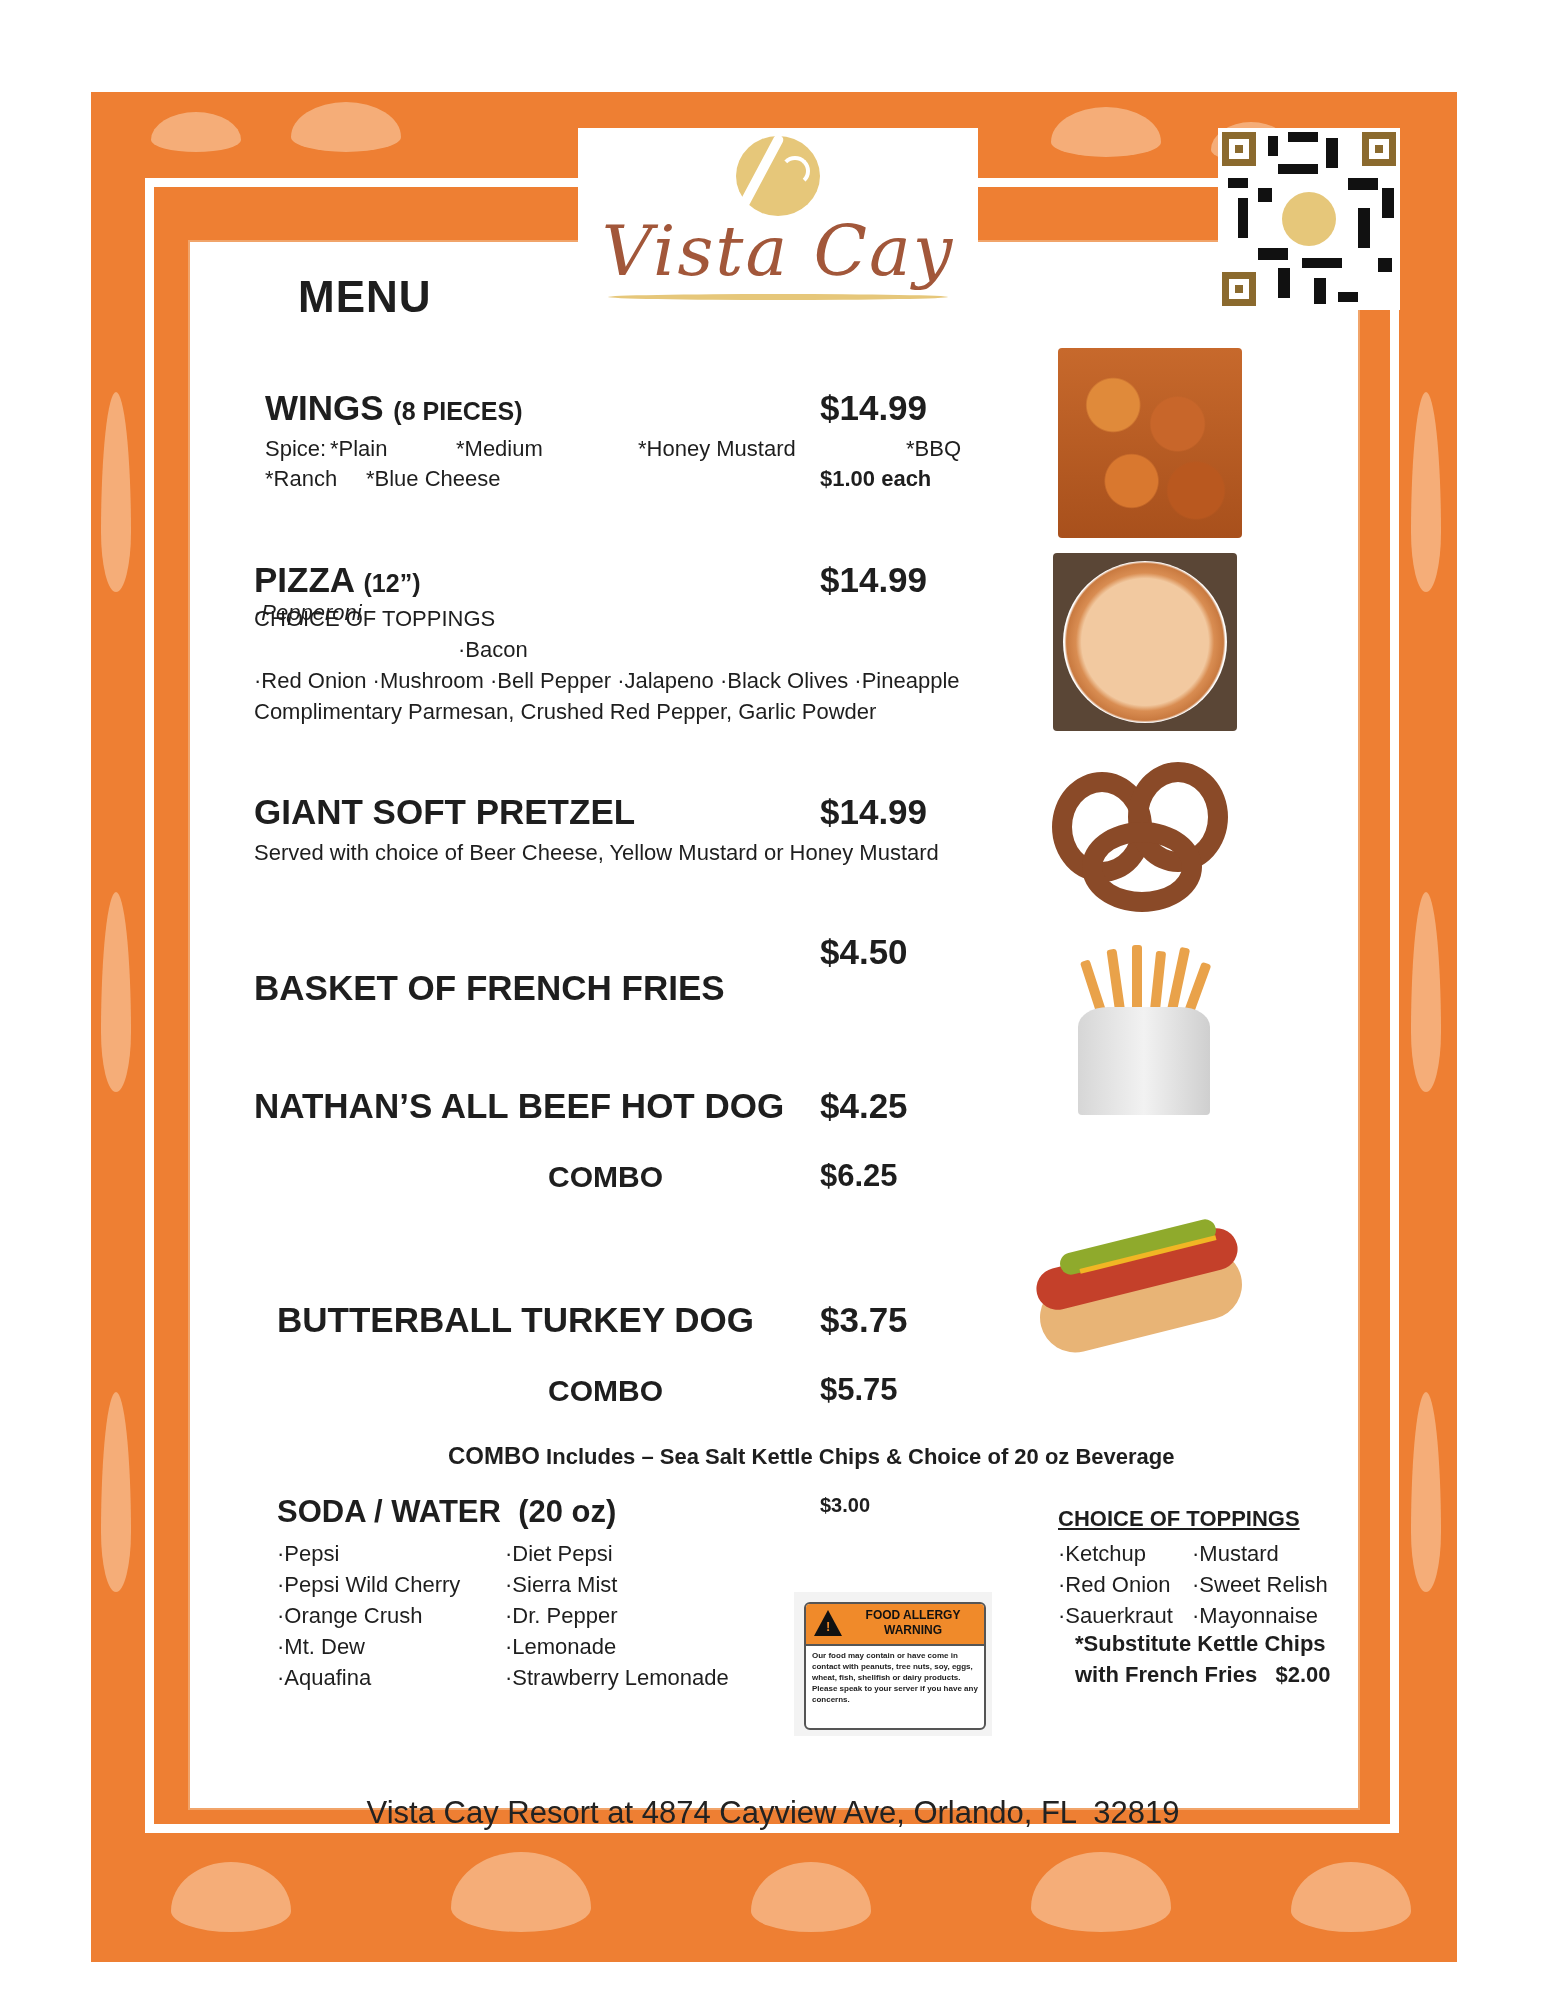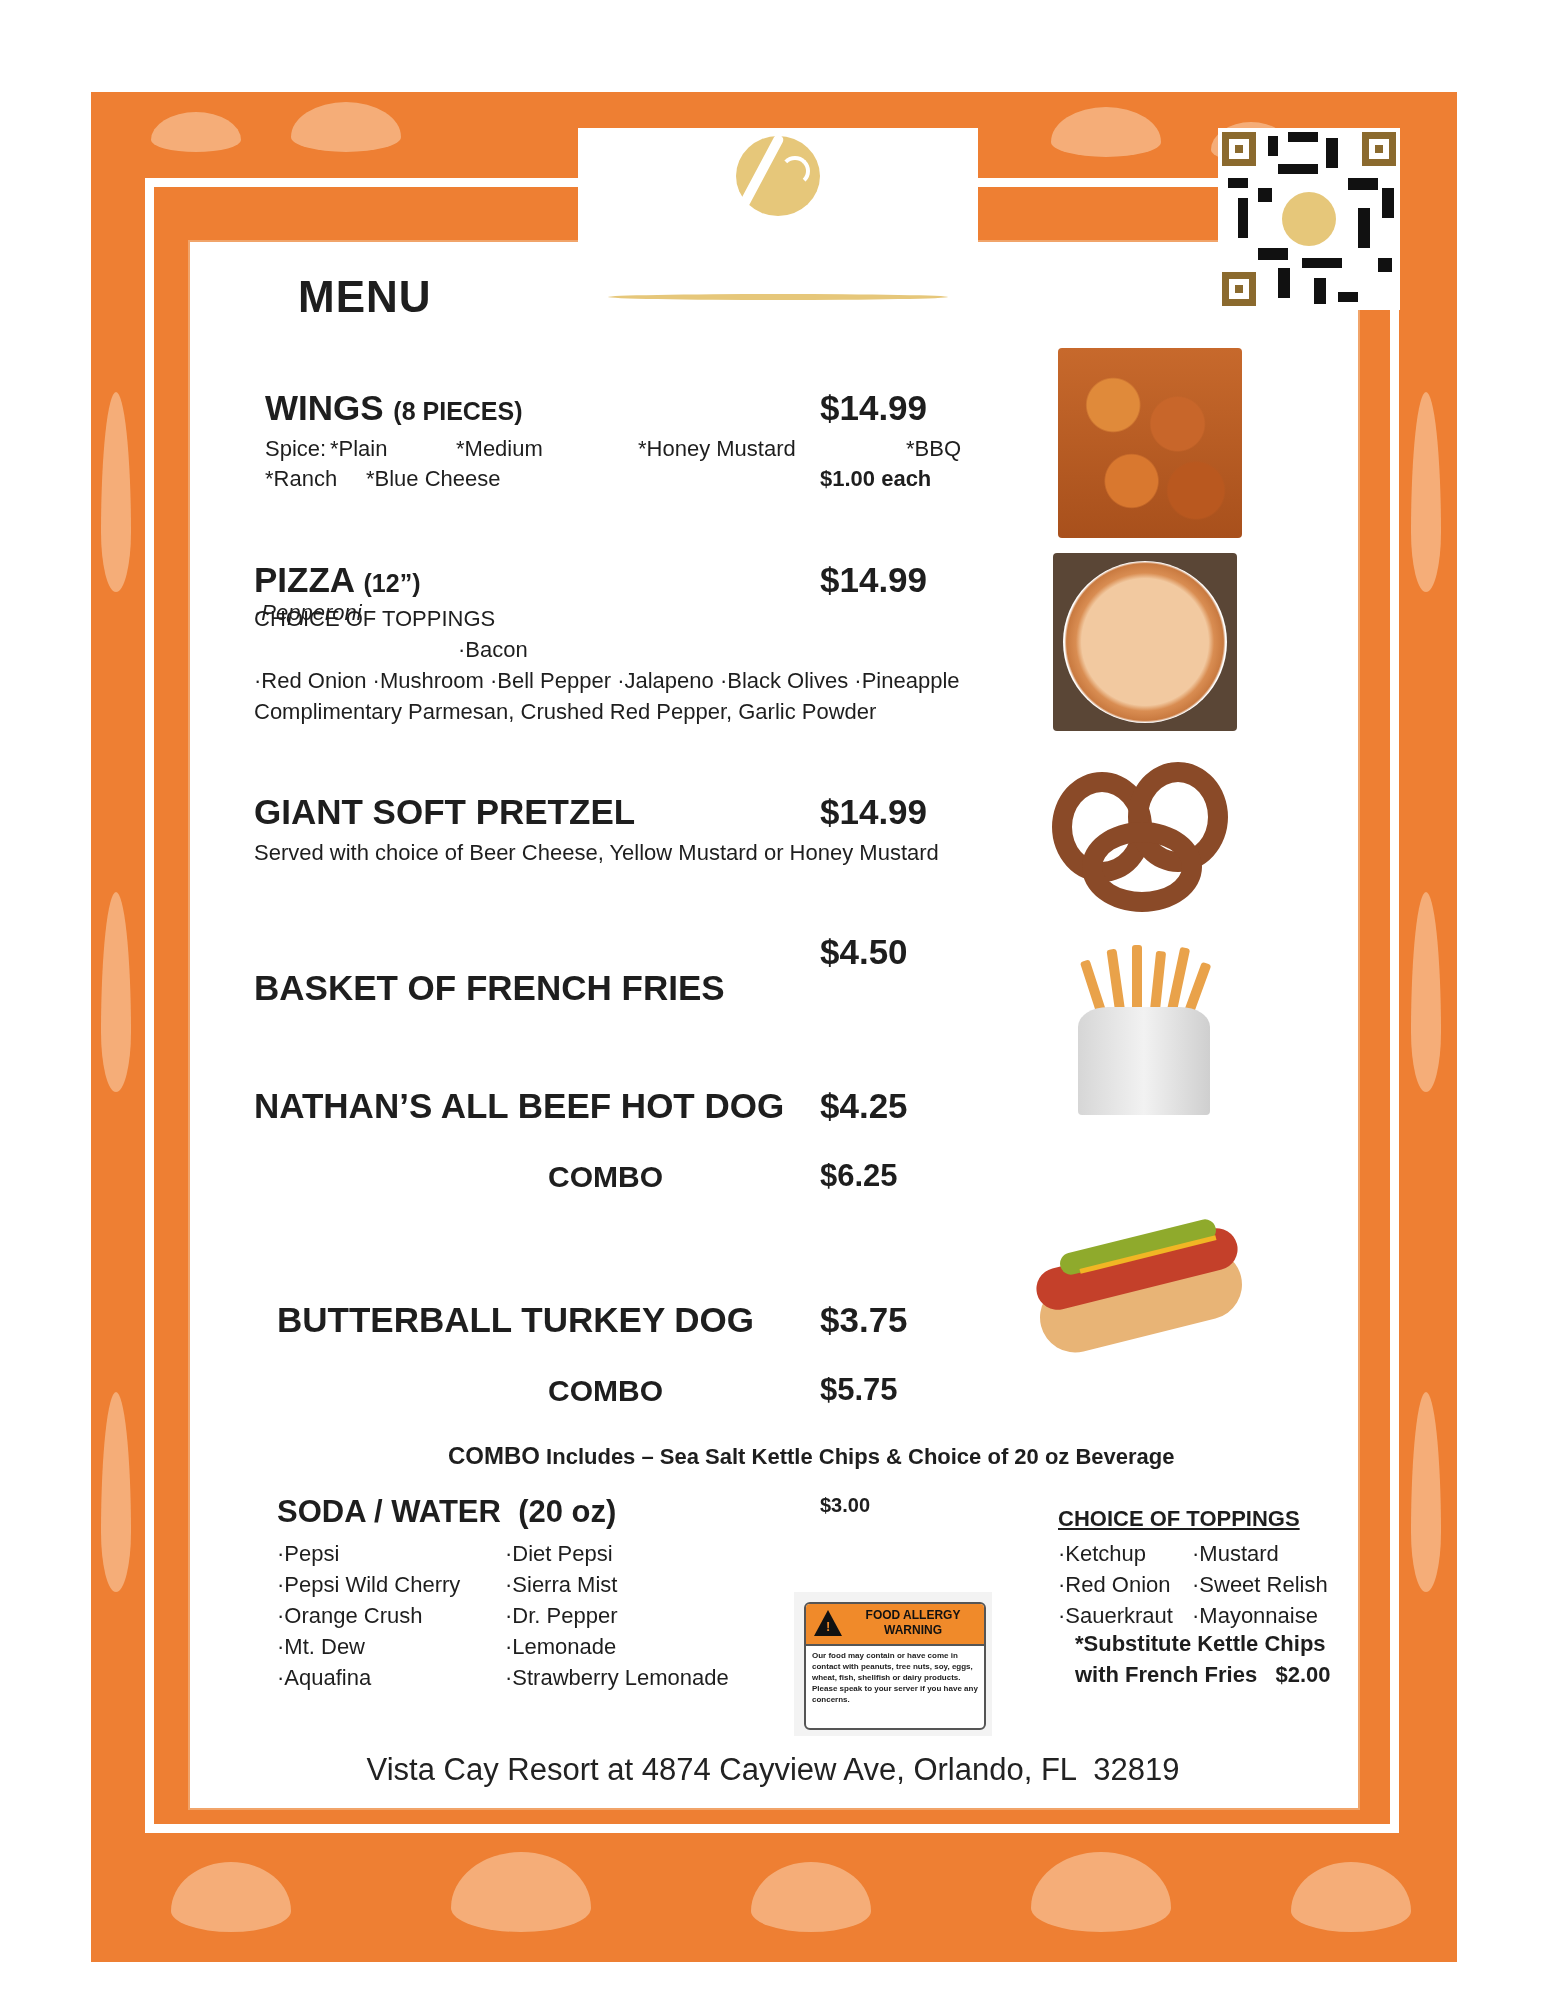--- a/index.html
+++ b/index.html
@@ -87,20 +87,21 @@
   <div class="orn" style="left:360px;top:1760px;width:140px;height:80px;"></div>
   <div class="orn" style="left:660px;top:1770px;width:120px;height:70px;"></div>
   <div class="orn" style="left:940px;top:1760px;width:140px;height:80px;"></div>
   <div class="orn" style="left:1200px;top:1770px;width:120px;height:70px;"></div>
 </div>
 <div class="white-rule"></div>
 <div class="panel"></div>
 
 <div class="logo-box">
   <div class="logo-ball"></div>
+  <div class="logo-text">Vista Cay</div>
   <div class="logo-swoosh"></div>
 </div>
 
 <div class="qr">
   <div class="finder" style="left:4px;top:4px;"></div>
   <div class="finder" style="left:144px;top:4px;"></div>
   <div class="finder" style="left:4px;top:144px;"></div>
   <div class="mod" style="left:50px;top:8px;width:10px;height:20px;"></div>
   <div class="mod" style="left:70px;top:4px;width:30px;height:10px;"></div>
   <div class="mod" style="left:108px;top:10px;width:12px;height:30px;"></div>
@@ -233,13 +234,13 @@
 <div class="top-list" style="left:1192px;top:1538px;">
   <div>·Mustard</div>
   <div>·Sweet Relish</div>
   <div>·Mayonnaise</div>
 </div>
 <div class="sub-note">
   <div>*Substitute Kettle Chips</div>
   <div style="white-space:pre;">with French Fries   $2.00</div>
 </div>
 
-<div class="footer" style="white-space:pre;">Vista Cay Resort at 4874 Cayview Ave, Orlando, FL  32819</div>
+<div class="footer" style="white-space:pre;margin-top:43px;">Vista Cay Resort at 4874 Cayview Ave, Orlando, FL  32819</div>
 
 </body></html>

